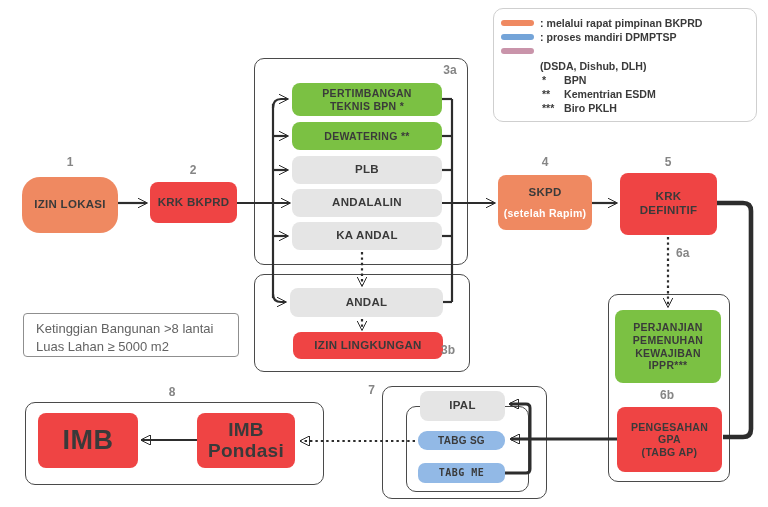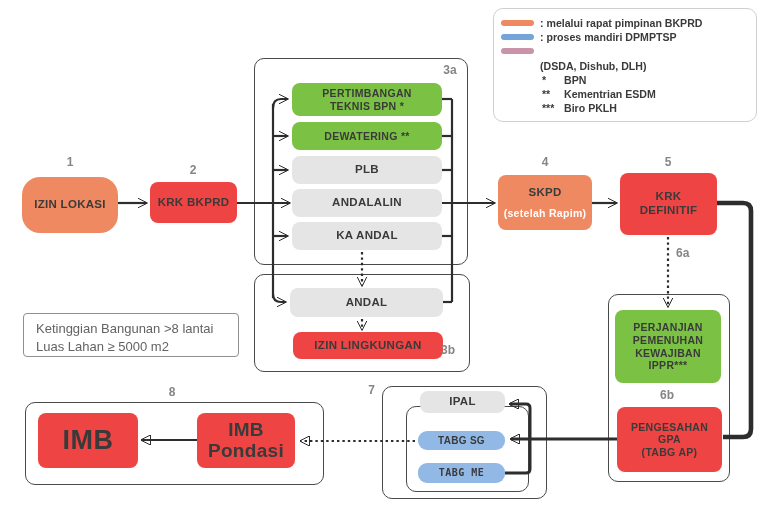--- a/index.html
+++ b/index.html
@@ -132,25 +132,25 @@
 
   <div class="box green" style="left:615px;top:310px;width:106px;height:73px;">PERJANJIAN
 PEMENUHAN
 KEWAJIBAN
 IPPR***</div>
 
   <div class="box blue" style="left:617px;top:407px;width:105px;height:65px;">PENGESAHAN
 GPA
 (TABG AP)</div>
 
-  <div class="box pink fs11" style="left:420px;top:391px;width:85px;height:22px;">IPAL</div>
+  <div class="box pink fs11" style="left:420px;top:391px;width:85px;height:30px;">IPAL</div>
 
   <div class="box lblue tabg" style="left:418px;top:431px;width:87px;height:19px;">TABG SG</div>
 
-  <div class="box lblue mono" style="left:418px;top:463px;width:87px;height:20px;">TABG ME</div>
+  <div class="box lblue mono" style="left:418px;top:463px;width:87px;height:20px;border-radius:7px;">TABG ME</div>
 
   <div class="box blue imb-big" style="left:38px;top:413px;width:100px;height:55px;">IMB</div>
 
   <div class="box blue imb-pondasi" style="left:197px;top:413px;width:98px;height:55px;">IMB
 Pondasi</div>
 
   <div class="steplbl" style="left:55px;top:155px;width:30px;">1</div>
   <div class="steplbl" style="left:178px;top:163px;width:30px;">2</div>
   <div class="steplbl" style="left:438px;top:63px;width:24px;">3a</div>
   <div class="steplbl" style="left:436px;top:343px;width:24px;">3b</div>

